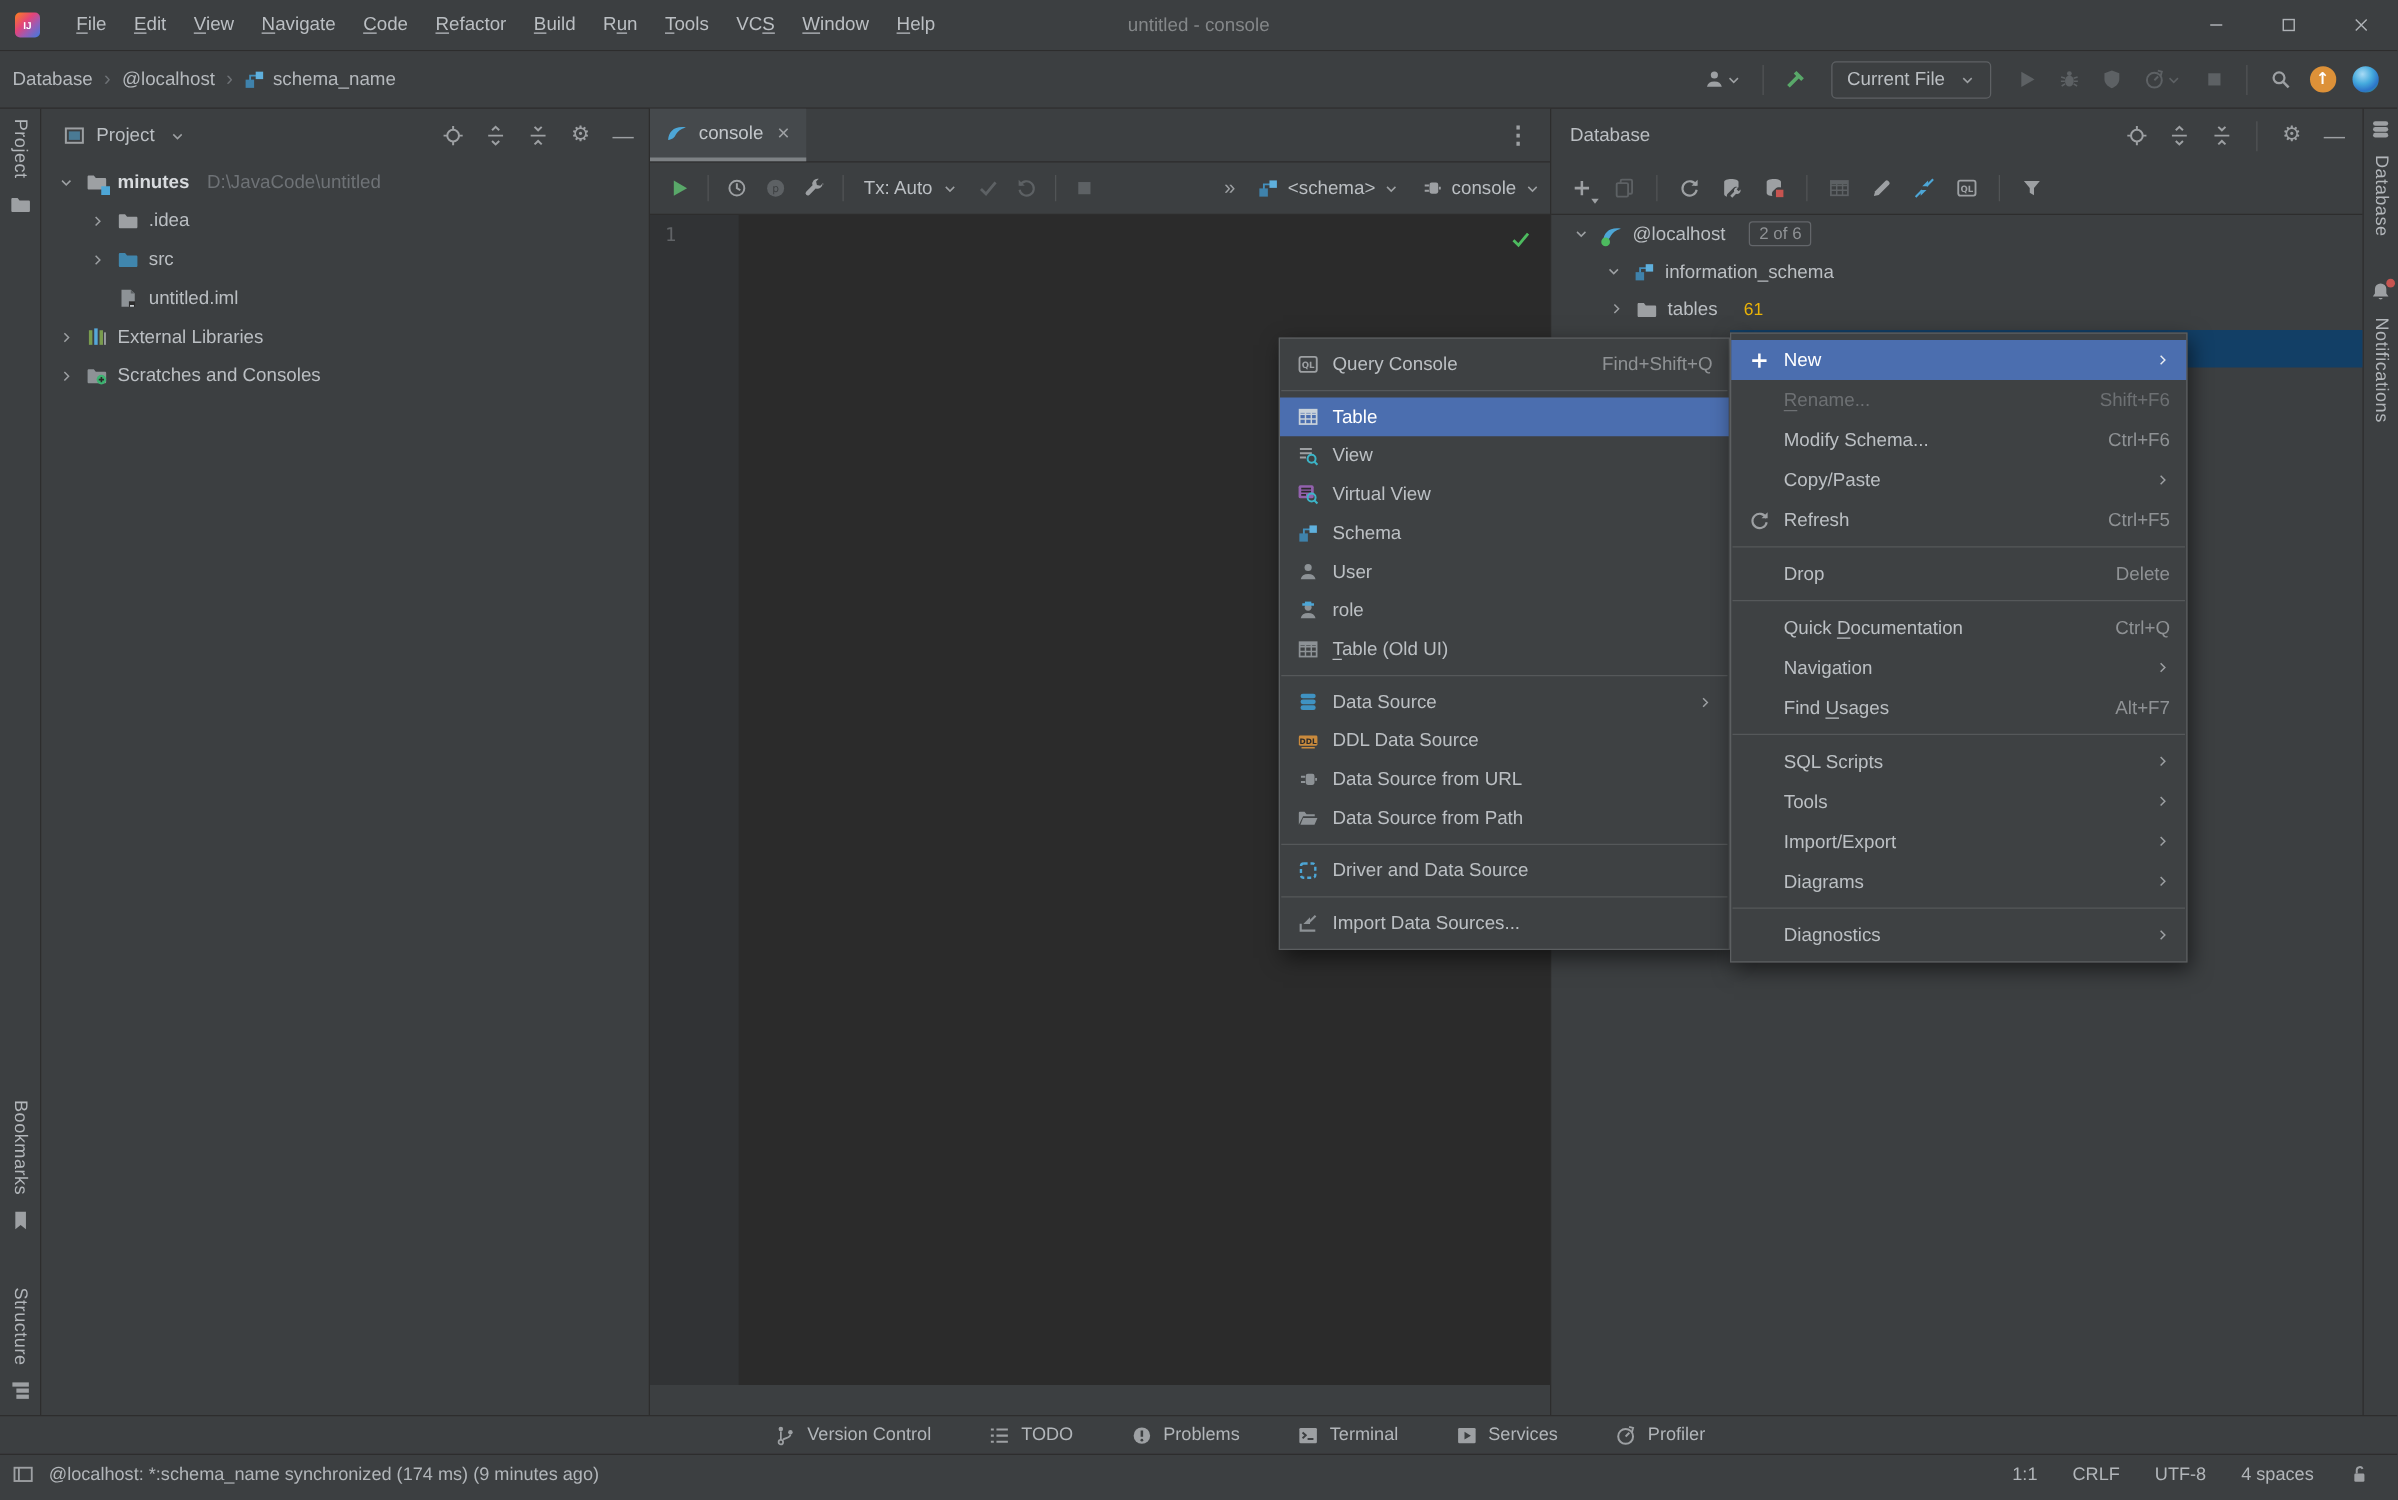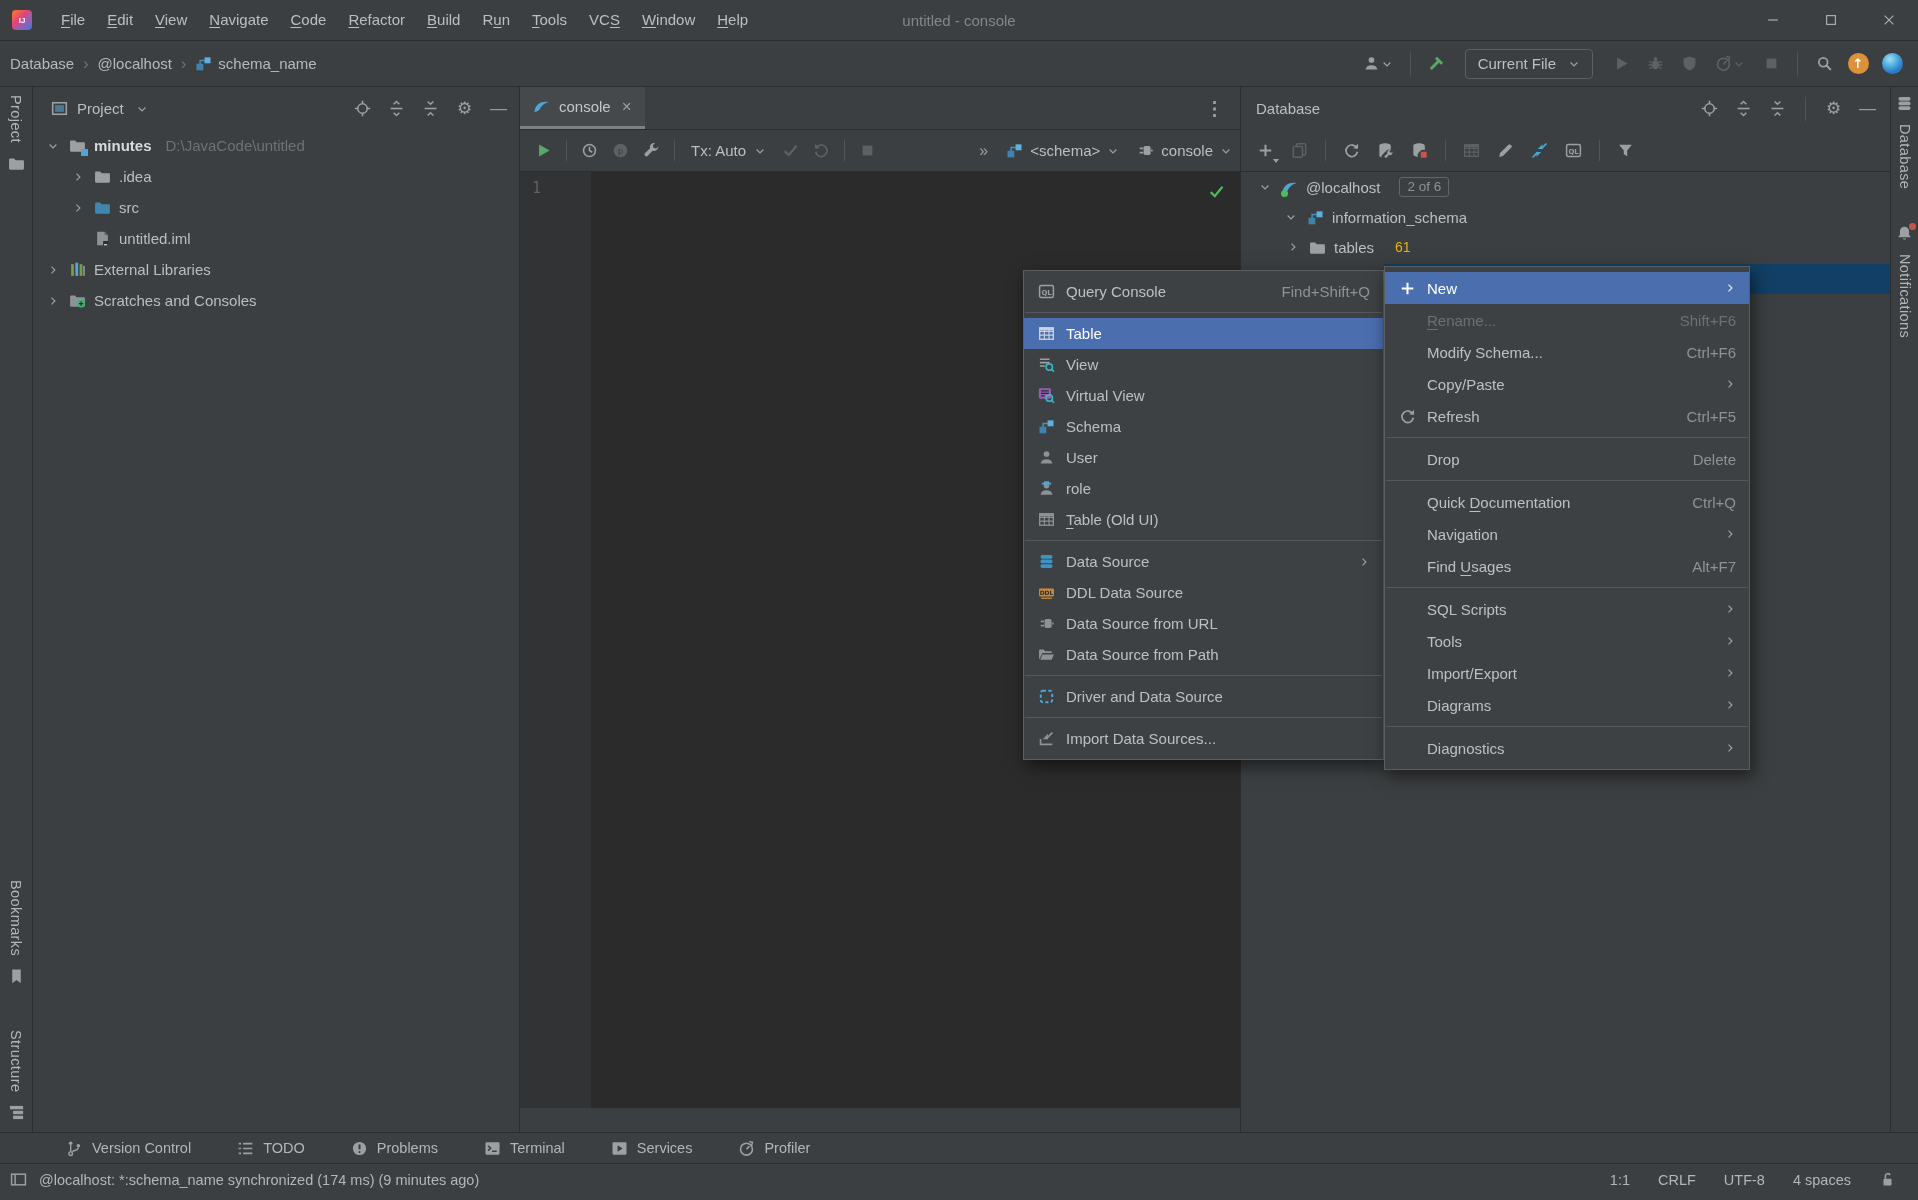--- a/index.html
+++ b/index.html
@@ -88,21 +88,21 @@
   .mlab { white-space:nowrap; }
   .mlab u { text-underline-offset:2.5px; }
   .mright { margin-left:auto; color:#8f9295; padding-left:20px; }
   .msubarr { margin-left:auto; color:#9da0a3; display:flex; padding-left:20px; }
   .mrow.hl { background:#4b6eaf; color:#fff; }
   .mrow.hl .mright, .mrow.hl .msubarr { color:#e8ecf2; }
   .mrow.dsb, .mrow.dsb .mright { color:#6d7073; }
   .msep { height:1px; background:#55585a; margin:5px 1px; }
 
   
-  .btoolbar { position:absolute; left:0; right:0; top:1132px; height:31px; background:#3c3f41; border-top:1px solid #2d2d2d; display:flex; align-items:center; padding-left:66px; gap:46px; font-size:14.5px; color:#b2b6ba; }
+  .btoolbar { position:absolute; left:0; right:0; top:1132px; height:31px; background:#3c3f41; border-top:1px solid #2d2d2d; display:flex; align-items:center; padding-left:66px; gap:46px; font-size:14.5px; color:#b2b6ba;justify-content:center; }
   .btool { display:flex; align-items:center; gap:9px; }
   .statusbar { position:absolute; left:0; right:0; top:1163px; height:37px; background:#3c3f41; border-top:1px solid #2d2d2d; display:flex; align-items:center; padding:0 22px 5px 10px; font-size:14.5px; color:#b2b6ba; }
   .stmsg { display:flex; align-items:center; gap:12px; }
   .stright { margin-left:auto; display:flex; align-items:center; gap:28px; }
 
   .reddot { position:absolute; top:-2px; right:-3px; width:7px; height:7px; border-radius:50%; background:#c75450; }
   .greendot { position:absolute; bottom:-1px; left:0; width:7px; height:7px; border-radius:50%; background:#4dbb5f; }
   .relbox { position:relative; }
 </style>
 </head>

